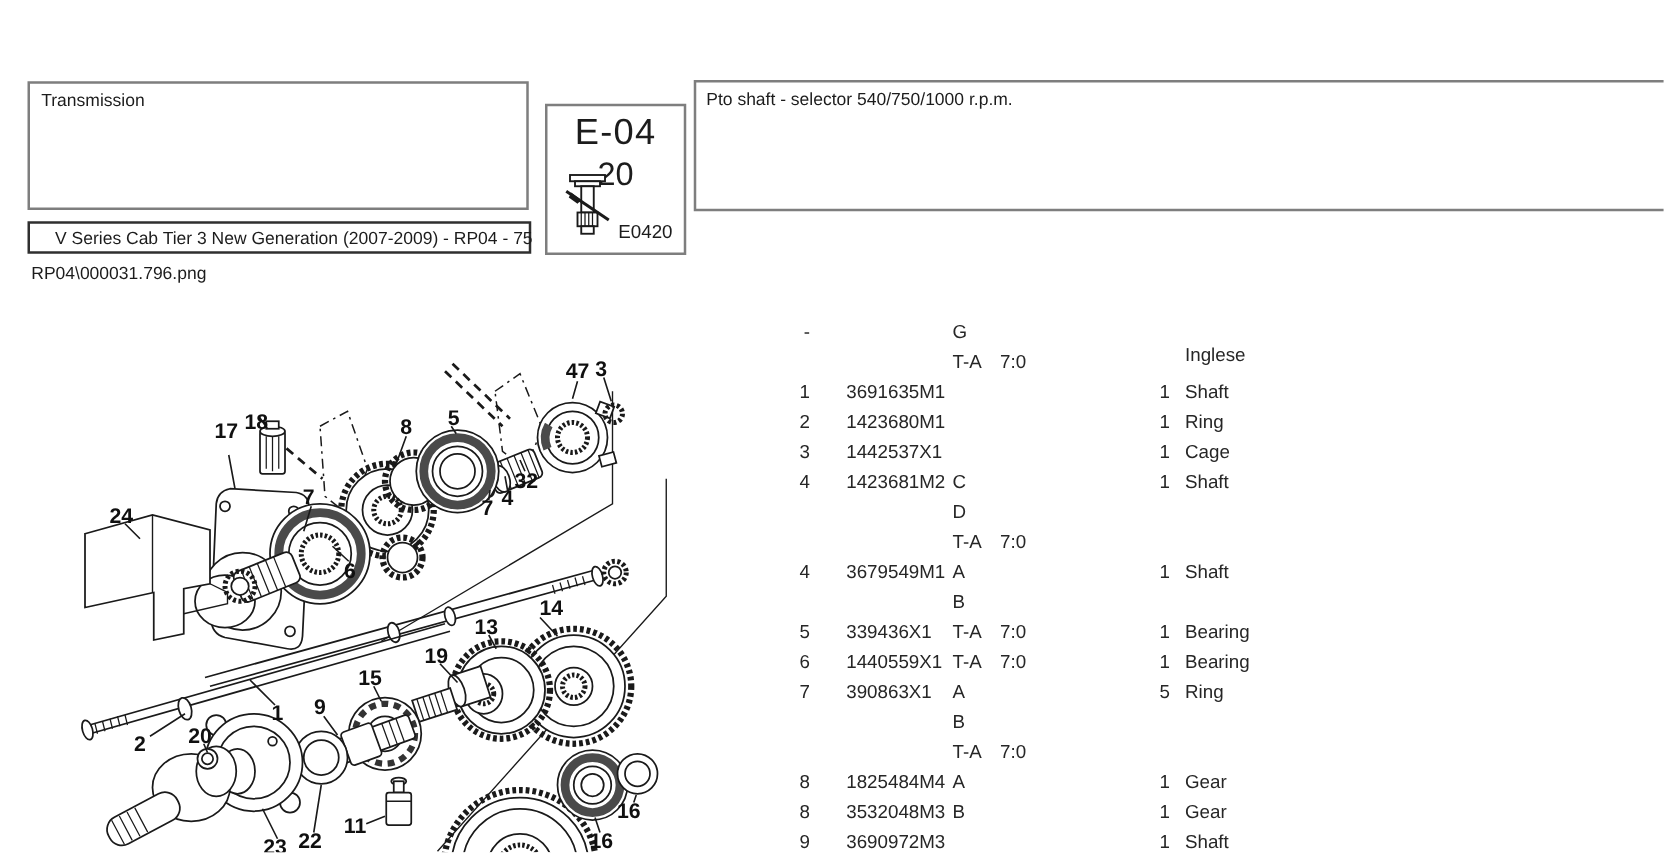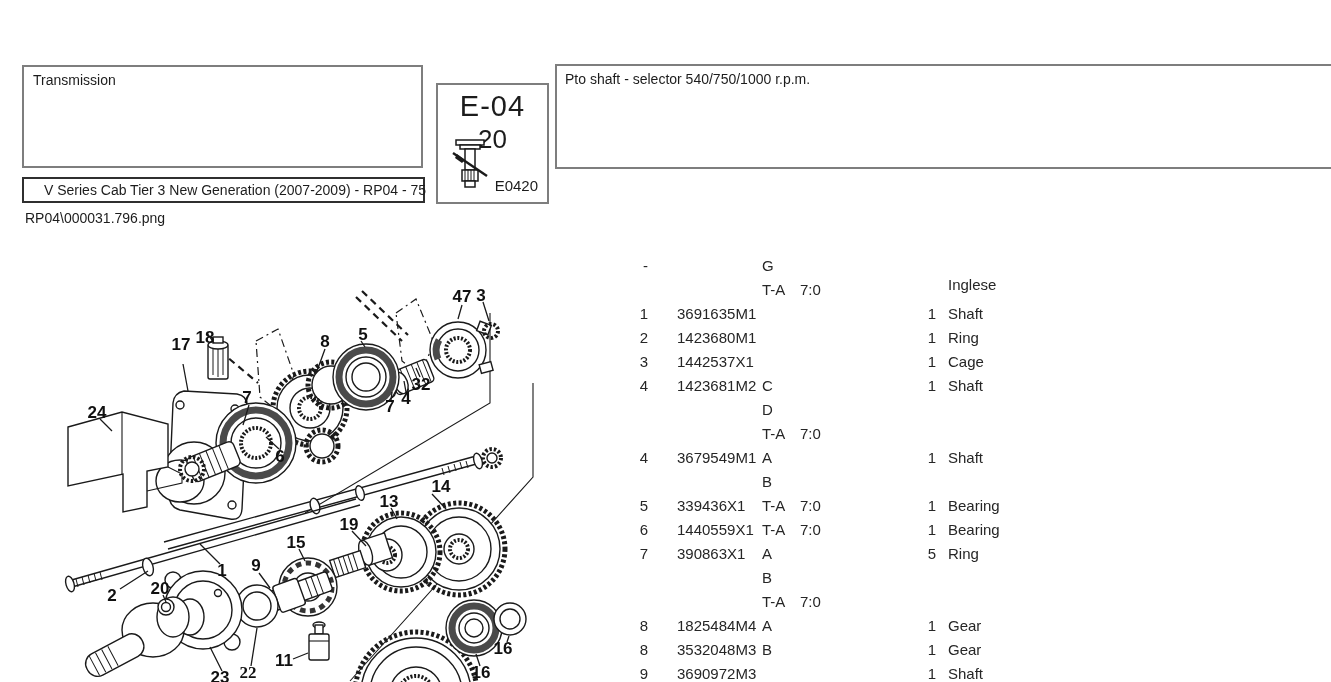--- a/index.html
+++ b/index.html
@@ -254,21 +254,21 @@
         <span class="callout" style="left: 220px; top: 202px;">6</span>
         <span class="callout" style="left: 381px; top: 232px;">14</span>
         <span class="callout" style="left: 329px; top: 247px; text-align: center;">13</span>
         <span class="callout" style="left: 289px; top: 270px;">19</span>
         <span class="callout" style="left: 236px; top: 288px;">15</span>
         <span class="callout" style="left: 196px; top: 311px;">9</span>
         <span class="callout" style="left: 162px; top: 316px;">1</span>
         <span class="callout" style="left: 52px; top: 341px;">2</span>
         <span class="callout" style="left: 100px; top: 334px;">20</span>
         <span class="callout" style="left: 224px; top: 406px;">11</span>
-        <span class="callout" style="left: 188px; top: 418px; font-family: Liberation Serif, serif;">22</span>
+        <span class="callout" style="left: 188px; top: 418px;">22</span>
         <span class="callout" style="left: 160px; top: 423px;">23</span>
         <span class="callout" style="left: 443px; top: 394px;">16</span>
         <span class="callout" style="left: 421px; top: 418px;">16</span>
       </div>
   </div>
 
   <div class="parts-table">
     <div class="lang-header">Inglese</div>
     <div class="rows" id="rows">
   <div class="prow">

